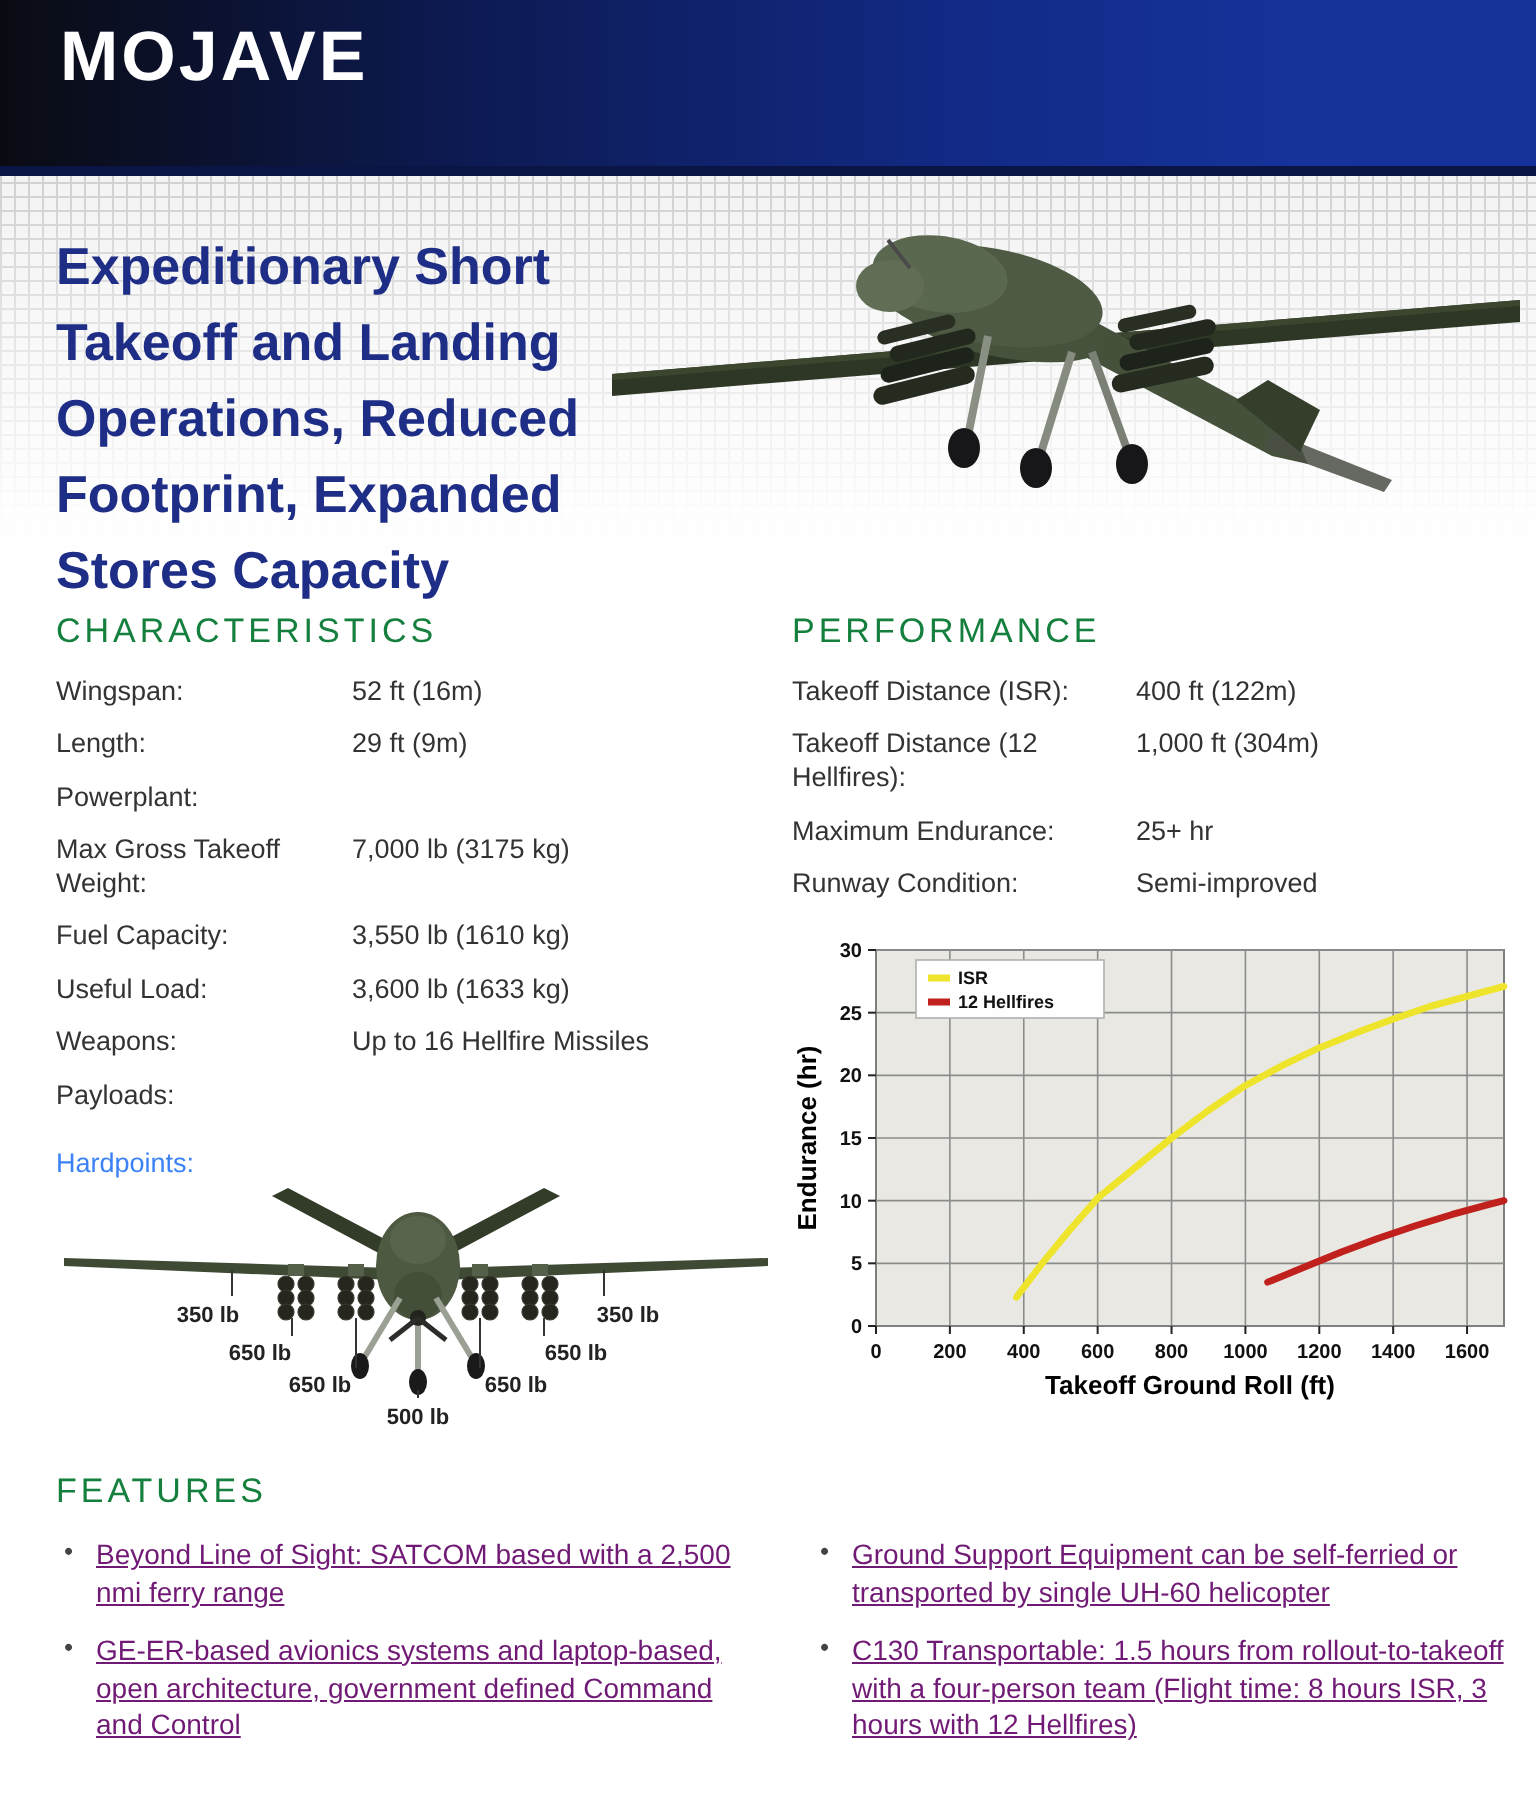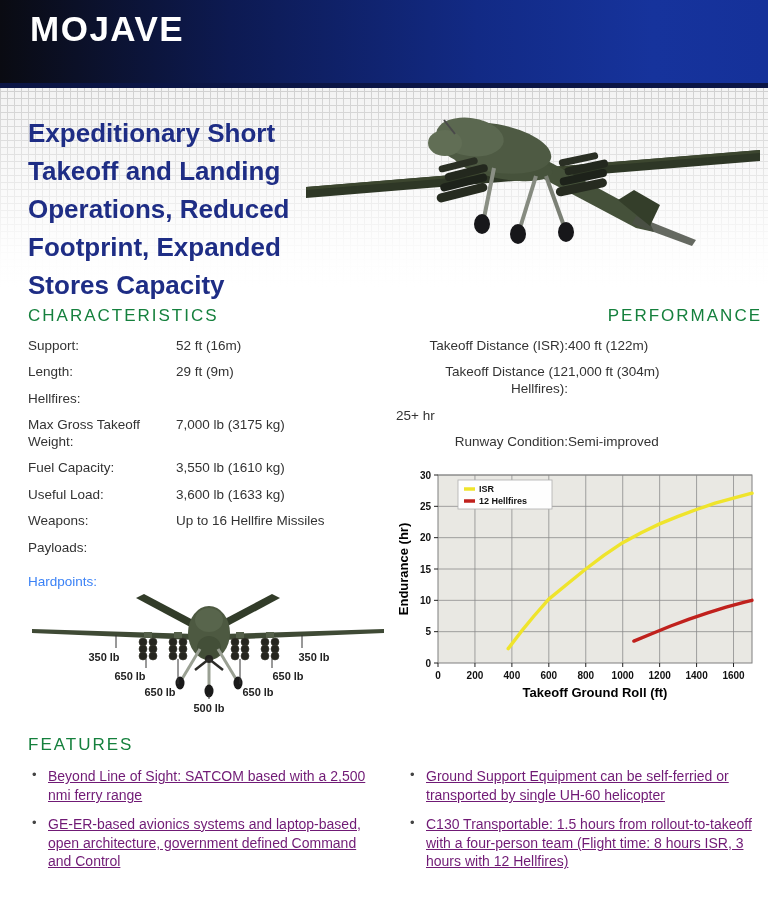--- a/index.html
+++ b/index.html
@@ -18,21 +18,21 @@
       repeating-linear-gradient(0deg,#d0d0d0 0,#d0d0d0 1px,transparent 1px,transparent 7px),
       repeating-linear-gradient(90deg,#d0d0d0 0,#d0d0d0 1px,transparent 1px,transparent 7px);
     background-color:#f3f3f3;}
   .headline{position:absolute;left:28px;top:26px;width:310px;color:#1e2d85;font-size:26px;line-height:38px;
     font-weight:bold;white-space:pre-line;}
   .hero-art{position:absolute;right:0;top:2px;width:470px;height:198px;}
 
   
   .main{display:flex;padding:10px 6px 0 28px;box-sizing:border-box;}
   .col-left{width:364px;flex-shrink:0;}
-  .col-right{width:366px;padding-left:4px;text-align:right;}
+  .col-right{width:366px;padding-left:4px;}
   .section-title{color:#15803d;font-weight:normal;font-size:17px;letter-spacing:2px;margin:8px 0 12px 0;}
   .spec-row{display:flex;font-size:13.5px;color:#333;margin-bottom:9.5px;line-height:1.25;}
   .spec-label{width:148px;flex-shrink:0;}
   .perf .spec-label{width:172px;}
   .spec-value{white-space:pre-line;}
 
   .chart-wrap{margin-top:14px;}
   .chart-wrap svg{display:block;}
 
   .hardpoints{margin-top:18px;}
@@ -99,29 +99,29 @@
       </g>
     </svg>
   </div>
 
   <div class="main">
 
     <div class="col-left">
       <div class="section-title">CHARACTERISTICS</div>
 
       <div class="spec-row">
-        <div class="spec-label">Support:</div>
+        <div class="spec-label">Wingspan:</div>
         <div class="spec-value">52 ft (16m)</div>
       </div>
       <div class="spec-row">
         <div class="spec-label">Length:</div>
         <div class="spec-value">29 ft (9m)</div>
       </div>
       <div class="spec-row">
-        <div class="spec-label">Hellfires:</div>
+        <div class="spec-label">Powerplant:</div>
       </div>
       <div class="spec-row">
         <div class="spec-label">Max Gross Takeoff Weight:</div>
         <div class="spec-value">7,000 lb (3175 kg)</div>
       </div>
       <div class="spec-row">
         <div class="spec-label">Fuel Capacity:</div>
         <div class="spec-value">3,550 lb (1610 kg)</div>
       </div>
       <div class="spec-row">
@@ -222,20 +222,21 @@
       <div class="perf">
         <div class="spec-row">
           <div class="spec-label">Takeoff Distance (ISR):</div>
           <div class="spec-value">400 ft (122m)</div>
         </div>
         <div class="spec-row">
           <div class="spec-label">Takeoff Distance (12 Hellfires):</div>
           <div class="spec-value">1,000 ft (304m)</div>
         </div>
         <div class="spec-row">
+          <div class="spec-label">Maximum Endurance:</div>
           <div class="spec-value">25+ hr</div>
         </div>
         <div class="spec-row">
           <div class="spec-label">Runway Condition:</div>
           <div class="spec-value">Semi-improved</div>
         </div>
       </div>
 
       <div class="chart-wrap">
           <svg viewBox="0 0 364 240" width="364" height="240">

